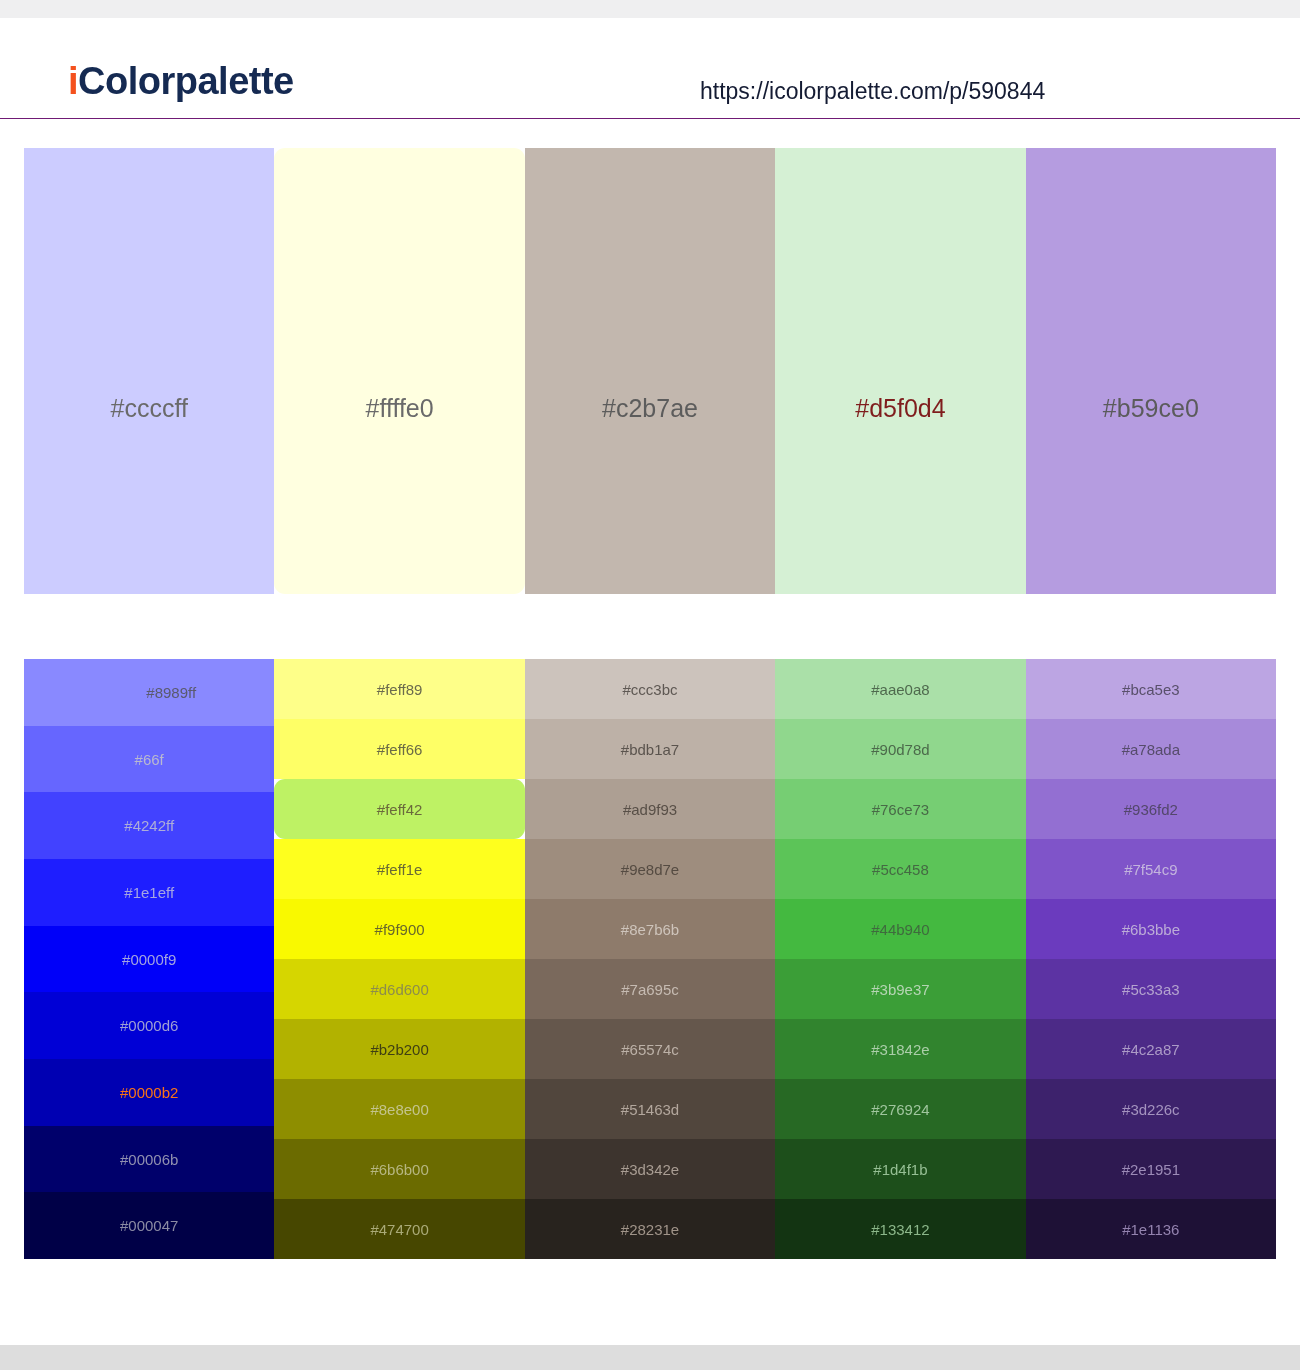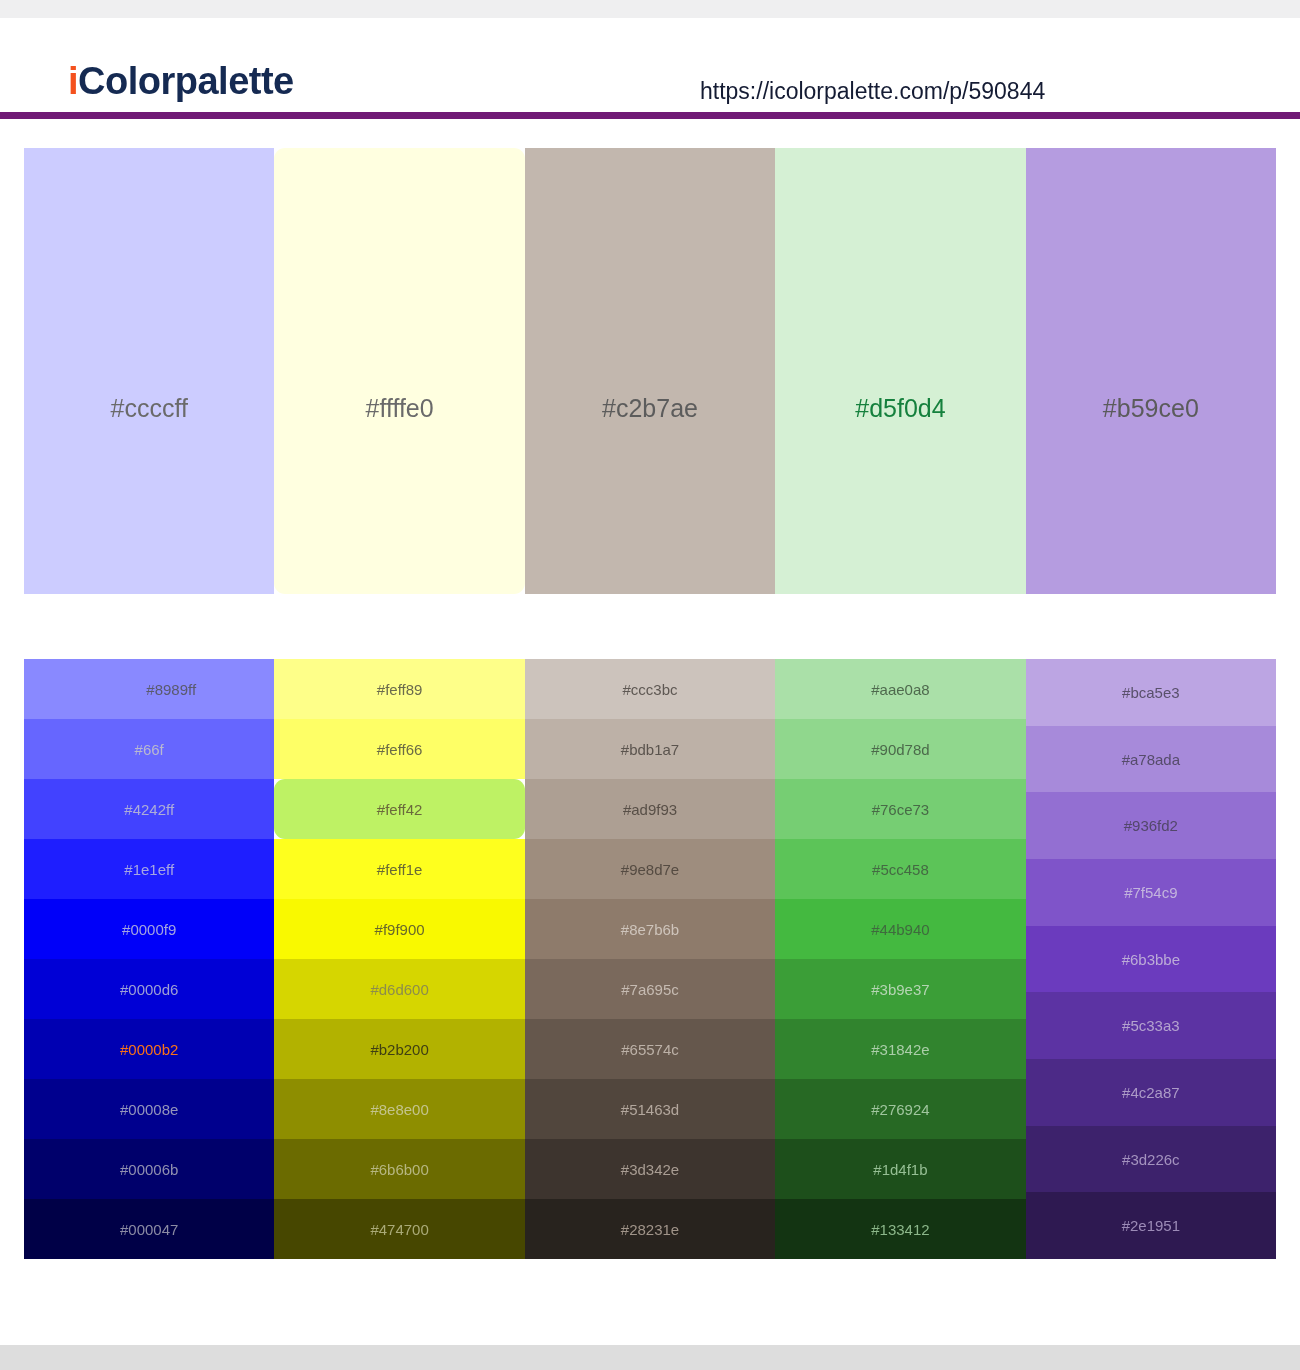--- a/index.html
+++ b/index.html
@@ -26,21 +26,21 @@
     background: #efeff0;
   }
 
   
   .header {
     position: absolute;
     top: 18px; left: 0;
     width: 1300px;
     height: 101px;
     background: #ffffff;
-    border-bottom: 7px solid #701a75;
+    border-bottom: 1px solid #701a75;
   }
   .brand {
     position: absolute;
     left: 68px;
     top: 44px;
     font-size: 38px;
     font-weight: bold;
     letter-spacing: -0.5px;
     line-height: 1;
     white-space: nowrap;
@@ -135,21 +135,21 @@
       <div class="palette-cell" style="background: rgb(204, 204, 255);">
         <div class="palette-label" style="color: rgb(106, 106, 106);">#ccccff</div>
       </div>
       <div class="palette-cell" style="background: rgb(255, 255, 224); border-radius: 11px;">
         <div class="palette-label" style="color: rgb(106, 106, 106);">#ffffe0</div>
       </div>
       <div class="palette-cell" style="background: rgb(194, 183, 174);">
         <div class="palette-label" style="color: rgb(92, 92, 92);">#c2b7ae</div>
       </div>
       <div class="palette-cell" style="background: rgb(213, 240, 212);">
-        <div class="palette-label" style="color: #15803d;">#d5f0d4</div>
+        <div class="palette-label" style="color: #7f1d1d;">#d5f0d4</div>
       </div>
       <div class="palette-cell" style="background: rgb(181, 156, 224);">
         <div class="palette-label" style="color: rgb(91, 91, 91);">#b59ce0</div>
       </div>
     </div>
 
   <div class="shades-grid">
       <div class="shade-col">
         <div class="shade-cell" style="background: rgb(137, 137, 255); padding-left: 44px;">
           <span class="shade-label" style="color: rgb(90, 90, 110);">#8989ff</span>
@@ -165,23 +165,20 @@
         </div>
         <div class="shade-cell" style="background: rgb(0, 0, 249);">
           <span class="shade-label" style="color: rgb(163, 163, 224);">#0000f9</span>
         </div>
         <div class="shade-cell" style="background: rgb(0, 0, 214);">
           <span class="shade-label" style="color: rgb(159, 159, 212);">#0000d6</span>
         </div>
         <div class="shade-cell" style="background: rgb(0, 0, 178);">
           <span class="shade-label" style="color: #f97316;">#0000b2</span>
         </div>
-        <div class="shade-cell" style="background: rgb(0, 0, 142);">
-          <span class="shade-label" style="color: rgb(149, 149, 187);">#00008e</span>
-        </div>
         <div class="shade-cell" style="background: rgb(0, 0, 107);">
           <span class="shade-label" style="color: rgb(144, 144, 176);">#00006b</span>
         </div>
         <div class="shade-cell" style="background: rgb(0, 0, 71);">
           <span class="shade-label" style="color: rgb(139, 139, 164);">#000047</span>
         </div>
       </div>
       <div class="shade-col">
         <div class="shade-cell" style="background: rgb(254, 255, 137);">
           <span class="shade-label" style="color: rgb(107, 107, 77);">#feff89</span>
@@ -299,18 +296,21 @@
         </div>
         <div class="shade-cell" style="background: rgb(76, 42, 135);">
           <span class="shade-label" style="color: rgb(172, 155, 199);">#4c2a87</span>
         </div>
         <div class="shade-cell" style="background: rgb(61, 34, 108);">
           <span class="shade-label" style="color: rgb(164, 147, 191);">#3d226c</span>
         </div>
         <div class="shade-cell" style="background: rgb(46, 25, 81);">
           <span class="shade-label" style="color: rgb(156, 139, 183);">#2e1951</span>
         </div>
+        <div class="shade-cell" style="background: rgb(30, 17, 54);">
+          <span class="shade-label" style="color: rgb(148, 131, 175);">#1e1136</span>
+        </div>
       </div>
     </div>
 
   <div class="footer-strip"></div>
 
 </div>
 
 </body></html>

